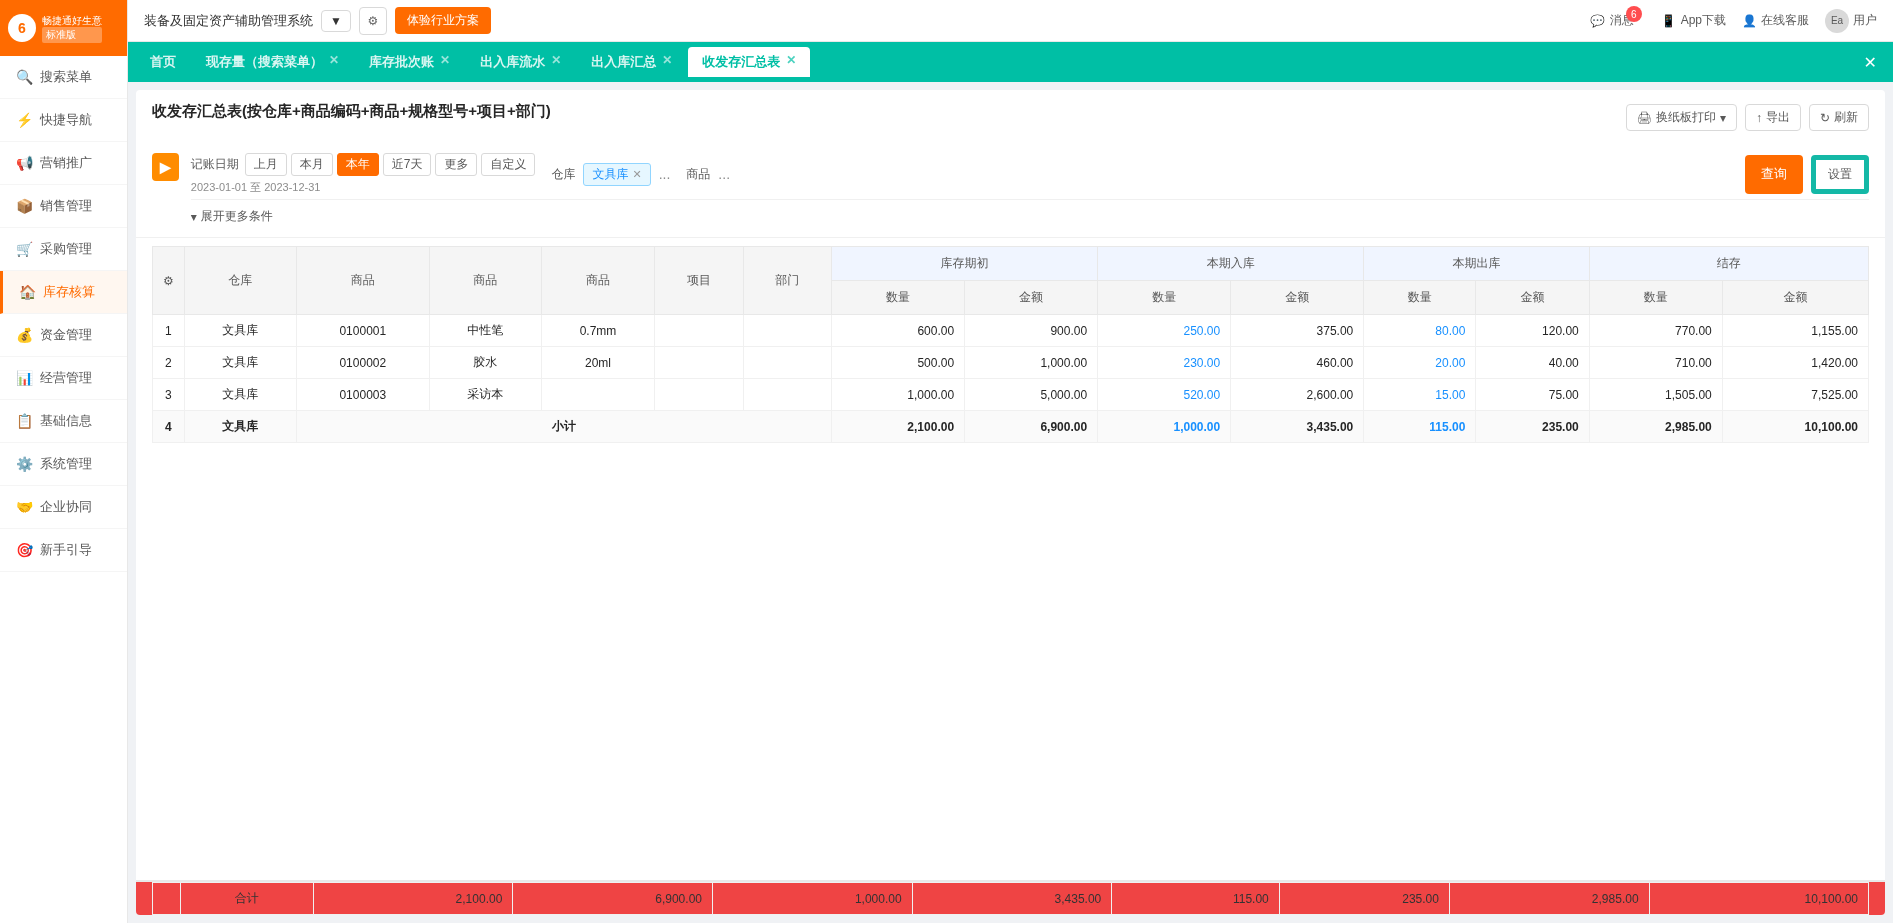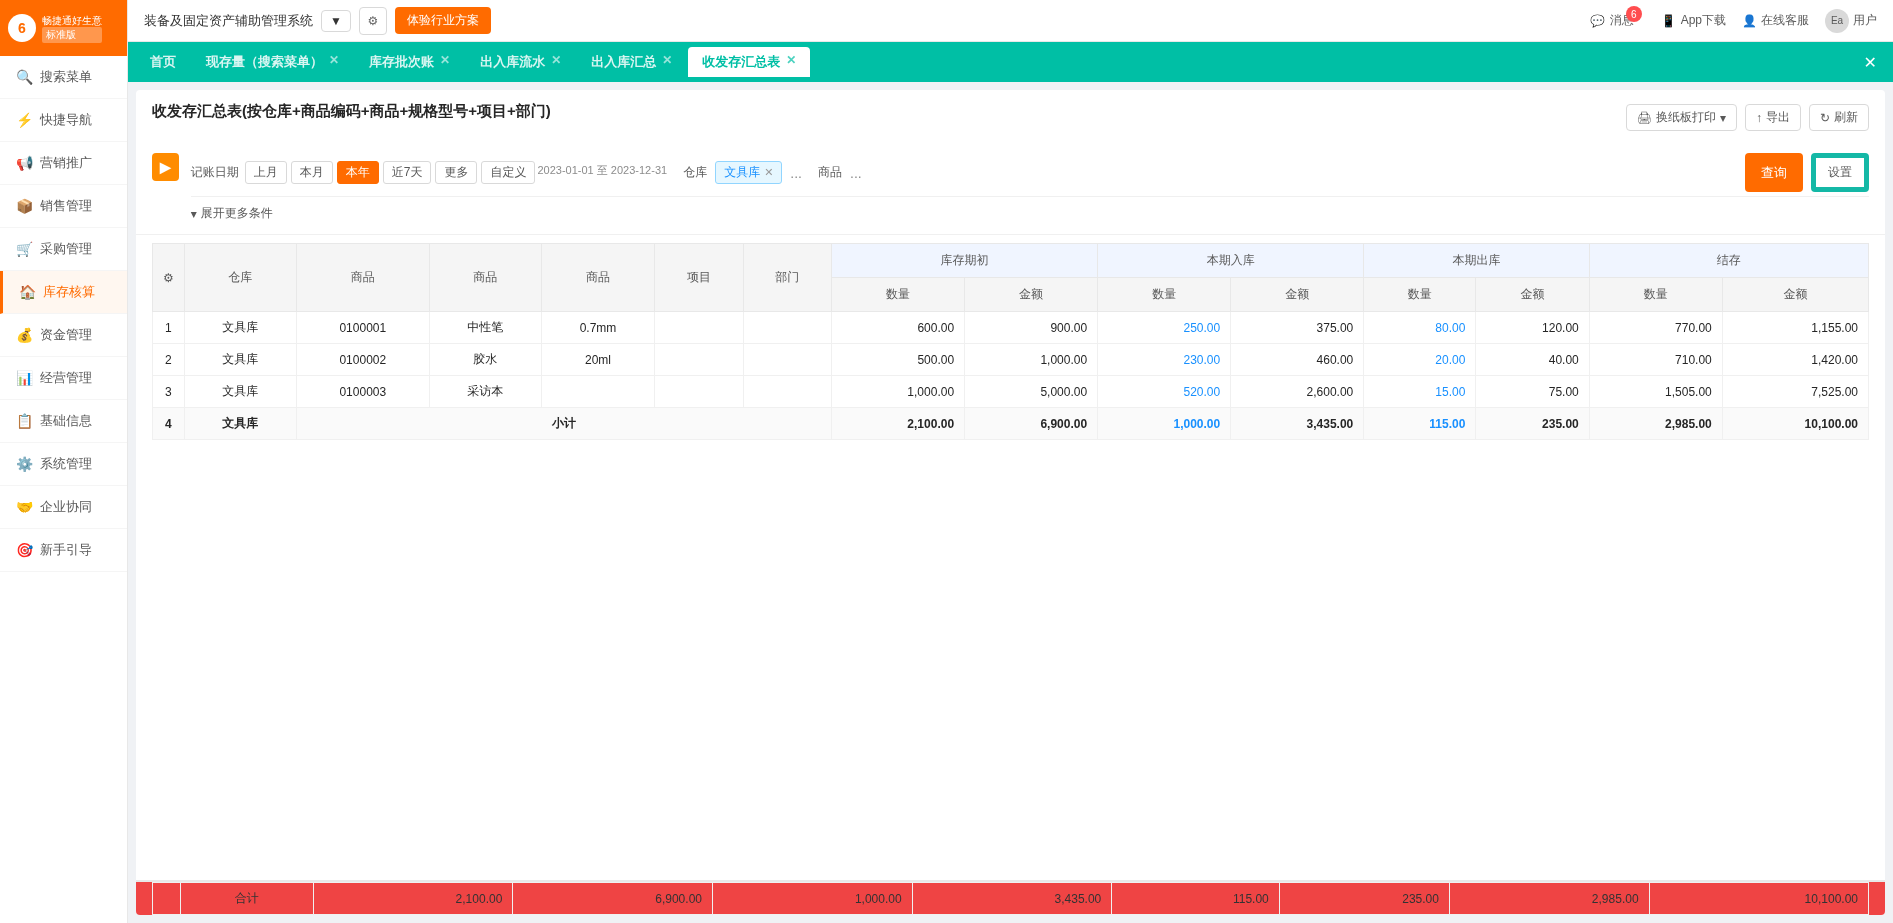--- a/index.html
+++ b/index.html
@@ -232,21 +232,21 @@
             </button>
           </div>
         </div>
 
         <div class="filter-section">
           <div style="display:flex;align-items:flex-start;gap:12px;">
             <button class="collapse-btn">▶</button>
             <div style="flex:1;">
               <div class="filter-row">
 
-                <div style="display:flex;align-items:flex-start;flex-direction:row;gap:2px;">
+                <div style="display:flex;align-items:flex-start;flex-direction:column;gap:2px;">
                   <div style="display:flex;align-items:center;gap:6px;">
                     <span class="filter-label">记账日期</span>
                     <div class="date-buttons">
                       <button class="date-btn">上月</button>
                       <button class="date-btn">本月</button>
                       <button class="date-btn active">本年</button>
                       <button class="date-btn">近7天</button>
                       <button class="date-btn">更多</button>
                       <button class="date-btn">自定义</button>
                     </div>

